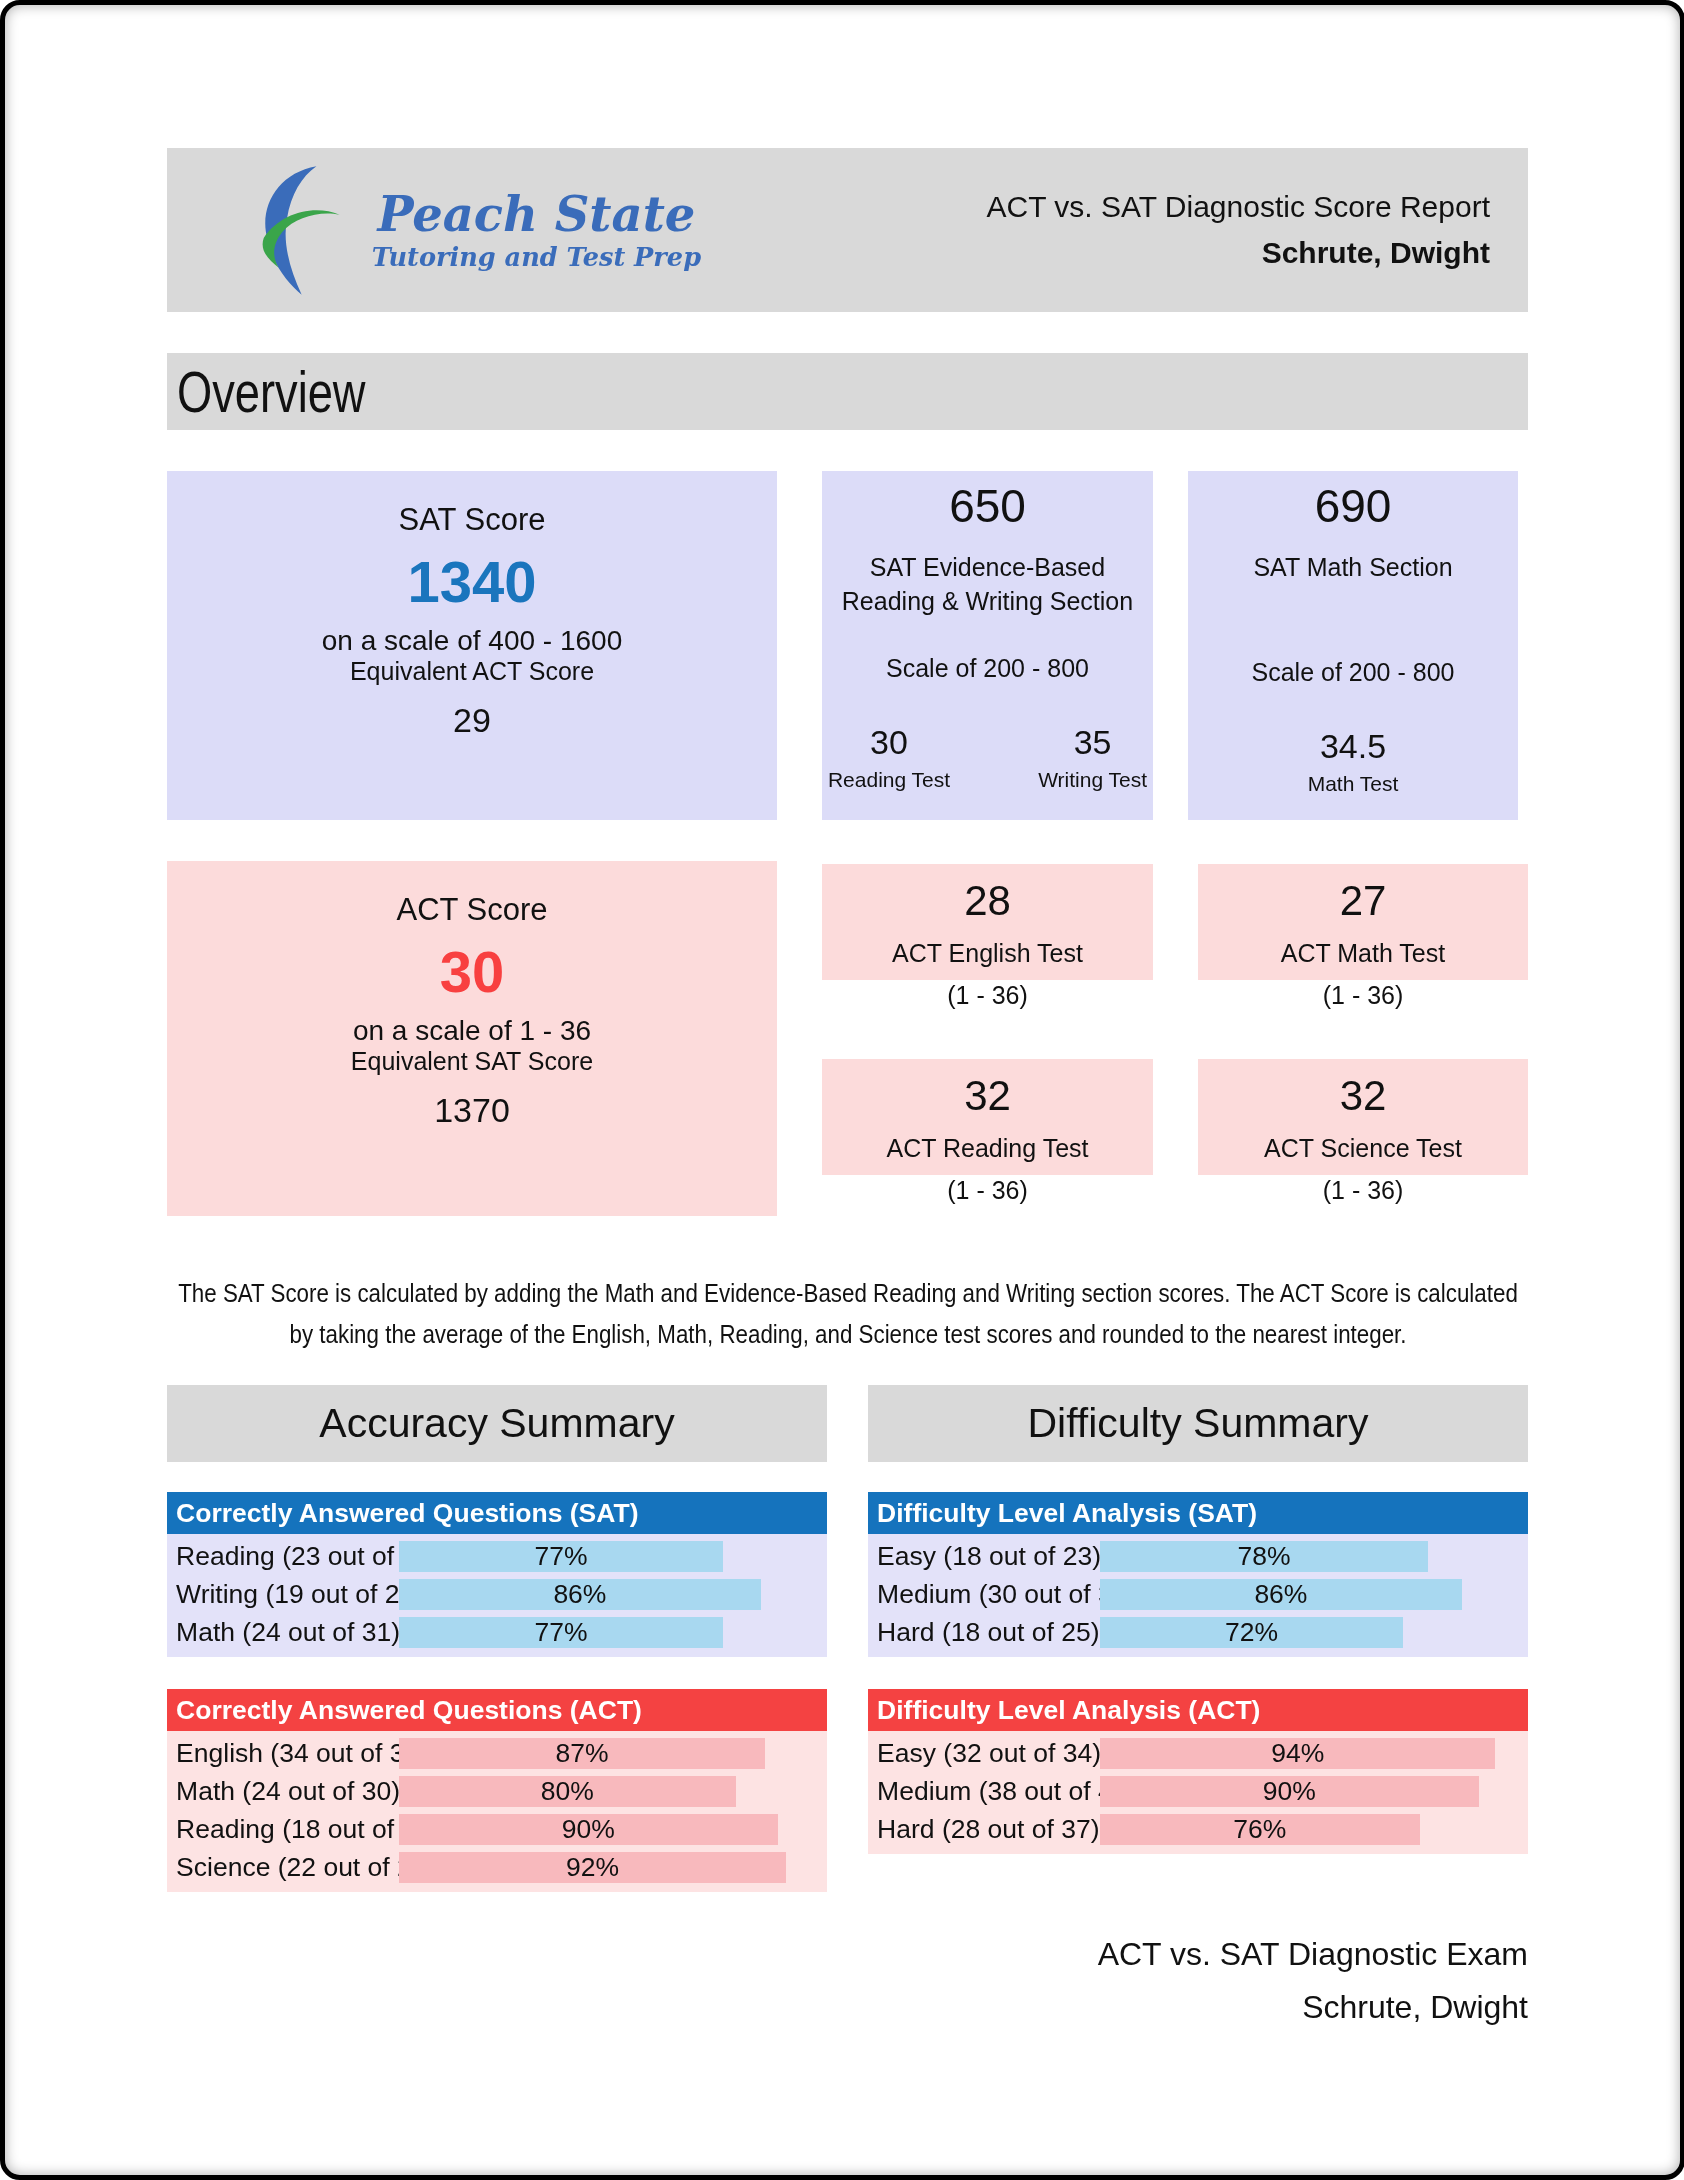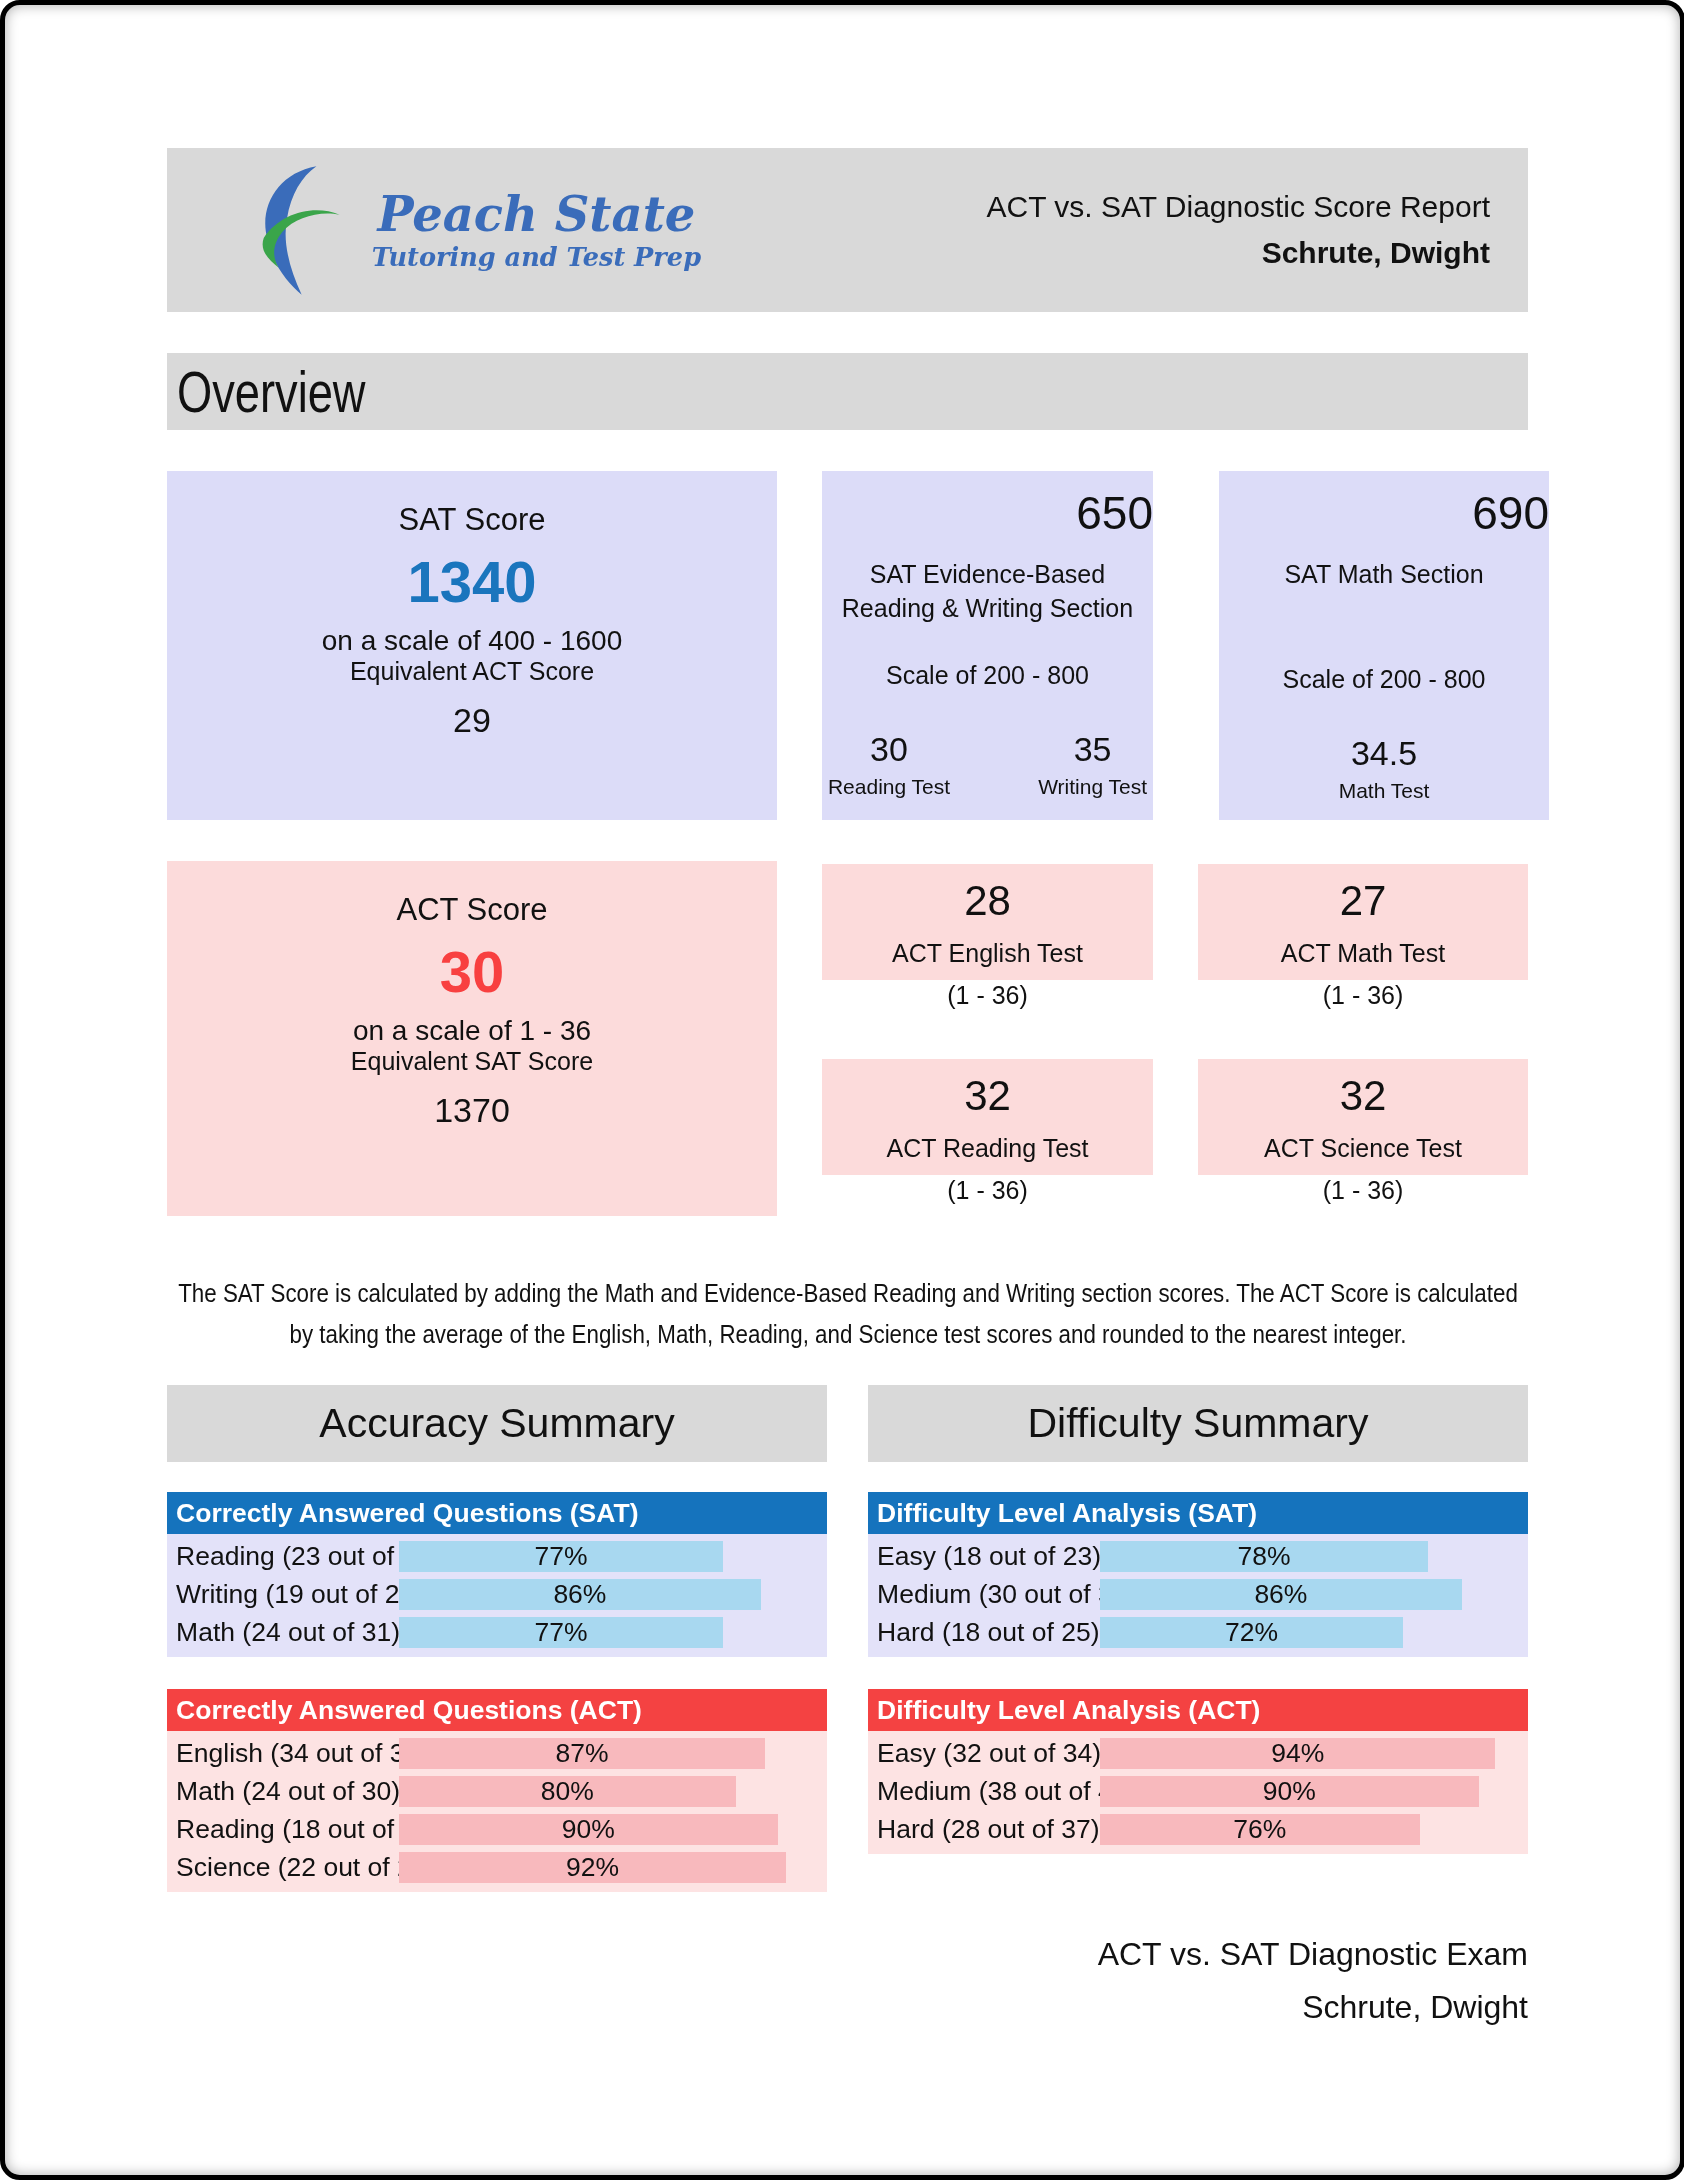--- a/index.html
+++ b/index.html
@@ -43,22 +43,22 @@
   #act-box{left:162px;top:856px;width:610px;height:355px;}
   .box-label{font-size:31px;padding-top:31px;}
   .big-num{font-size:58px;font-weight:bold;margin-top:14.6px;line-height:1;}
   .num-blue{color:var(--accent-blue);}
   .num-red{color:var(--accent-red);}
   .scale-text{font-size:28px;margin-top:14.6px;}
   .equiv-label{font-size:25px;}
   .equiv-val{font-size:34px;margin-top:14.6px;}
 
   #ebrw-box{left:817px;top:466px;width:331px;height:349px;}
-  #satmath-box{left:1214px;top:466px;width:330px;height:349px;}
-  .mid-num{font-size:46px;padding-top:19px;line-height:1;text-align:right;}
+  #satmath-box{left:1183px;top:466px;width:330px;height:349px;}
+  .mid-num{font-size:46px;padding-top:12px;line-height:1;}
   .sec-label{font-size:25px;line-height:1.35;margin-top:22px;}
   .scale-small{font-size:25px;}
   .mt-ebrw{margin-top:35px;}
   .mt-math{margin-top:73px;}
   .subrow{display:flex;justify-content:center;gap:88px;margin-top:42px;}
   .sub-num{font-size:34px;line-height:1;}
   .sub-label{font-size:21px;line-height:1.35;margin-top:7.3px;}
 
   .act-test-box{width:331px;height:116px;text-align:center;}
   #act-english{left:817px;top:859px;}

